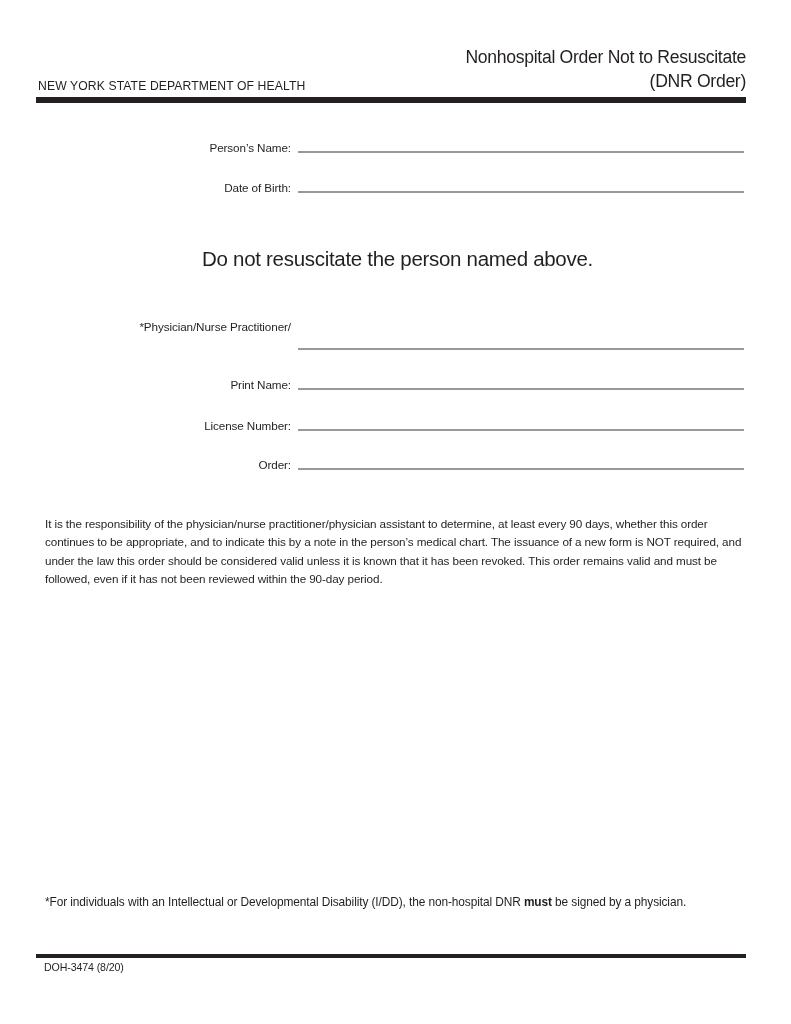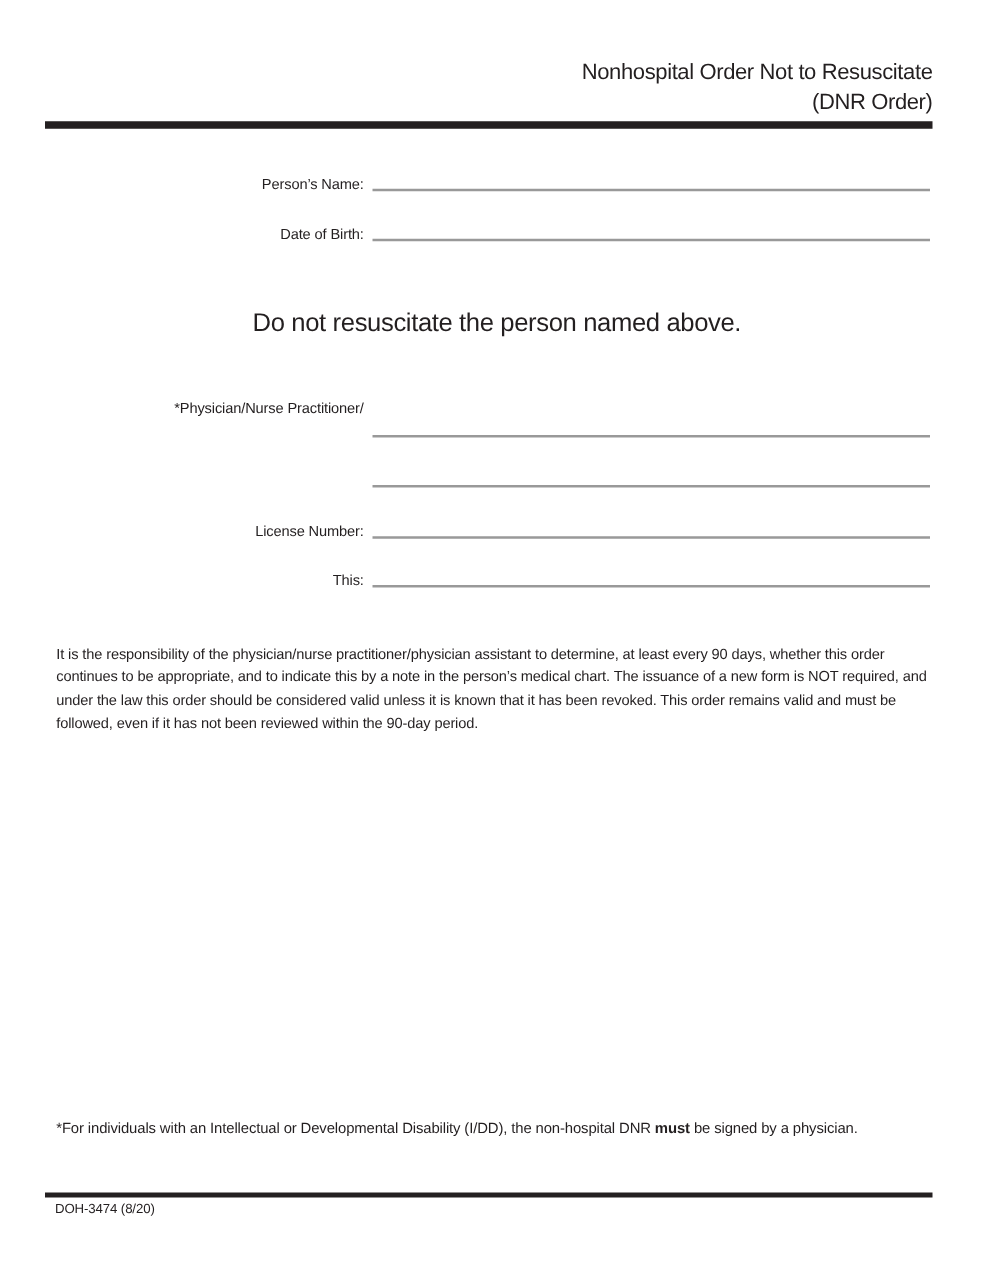--- a/index.html
+++ b/index.html
@@ -100,45 +100,47 @@
     left: 44px; top: 961px;
     font-size: 10.6px;
     white-space: nowrap;
   }
 </style>
 </head>
 <body>
 
 <div class="page">
 
+  <div class="agency">NEW YORK STATE DEPARTMENT OF HEALTH</div>
   <div class="title-block">
     <div>Nonhospital Order Not to Resuscitate</div>
     <div>(DNR Order)</div>
   </div>
   <div class="rule header-rule"></div>
 
   <div class="field-label" style="top:141px">Person’s Name:</div>
   <div class="write-line" style="top:139px"></div>
 
   <div class="field-label" style="top:181px">Date of Birth:</div>
   <div class="write-line" style="top:179px"></div>
 
   <div class="statement">Do not resuscitate the person named above.</div>
 
   <div class="field-label two-line" style="top:317px">
     <div>*Physician/Nurse Practitioner/</div>
   </div>
   <div class="write-line" style="top:336px"></div>
 
+  <div class="field-label" style="top:378px">Print Name:</div>
   <div class="write-line" style="top:376px"></div>
 
   <div class="field-label" style="top:419px">License Number:</div>
   <div class="write-line" style="top:417px"></div>
 
-  <div class="field-label" style="top:458px">This:</div>
+  <div class="field-label" style="top:458px">Order:</div>
   <div class="write-line" style="top:456px"></div>
 
   <div class="review-paragraph">It is the responsibility of the physician/nurse practitioner/physician assistant to determine, at least every 90 days, whether this order continues to be appropriate, and to indicate this by a note in the person’s medical chart. The issuance of a new form is NOT required, and under the law this order should be considered valid unless it is known that it has been revoked. This order remains valid and must be followed, even if it has not been reviewed within the 90-day period.</div>
 
   <div class="footnotes">
     <p><span>*For individuals with an Intellectual or Developmental Disability (I/DD), the non-hospital DNR </span><b>must</b><span> be signed by a physician.</span></p>
   </div>
 
   <div class="rule footer-rule"></div>
   <div class="form-number">DOH-3474 (8/20)</div>

